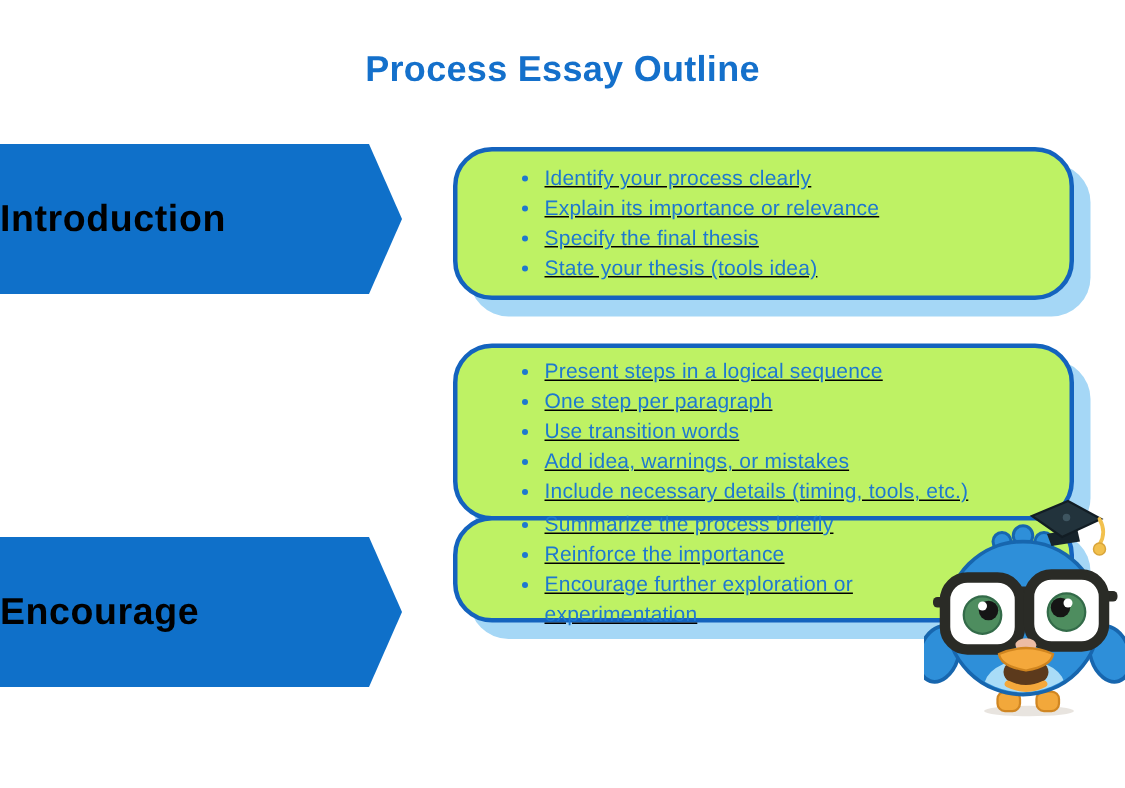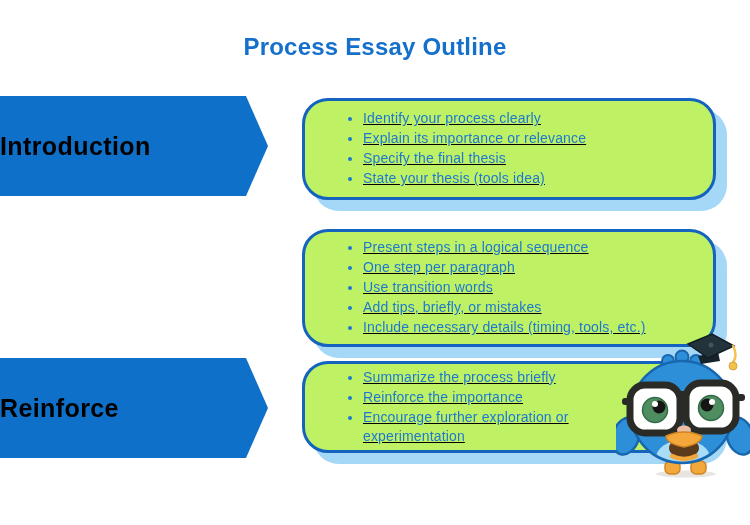--- a/index.html
+++ b/index.html
@@ -40,21 +40,21 @@
     position: absolute;
     left: 302px; width: 414px;
     background: #bef264;
     border: 3px solid var(--border_blue, #1463BE);
     border-radius: 26px;
     box-shadow: 11px 11px 0 0 var(--shadow_blue, #A5D7F6);
     display: flex; align-items: center; text-decoration: underline;
   }
   .box-1 { top: 98px;  height: 102px; }
   .box-2 { top: 229px; height: 118px; }
-  .box-3 { top: 361px; height: 92px; }
+  .box-3 { top: 344px; height: 71px; }
   ul.bullets {
     margin: 0;
     padding: 0 10px 0 58px;
     list-style: disc;
     color: var(--text_blue, #1E78D0);
     font-size: 14px;
     line-height: 19.5px;
     letter-spacing: 0.15px;
     font-weight: 500;
   }
@@ -84,27 +84,27 @@
         <li>Specify the final thesis</li>
         <li>State your thesis (tools idea)</li>
       </ul>
   </div>
 
   <div class="bullet-box box-2">
     <ul class="bullets">
         <li>Present steps in a logical sequence</li>
         <li>One step per paragraph</li>
         <li>Use transition words</li>
-        <li>Add tips, briefly, or mistakes</li>
+        <li>Add idea, warnings, or mistakes</li>
         <li>Include necessary details (timing, tools, etc.)</li>
       </ul>
   </div>
 
   <div class="arrow arrow-3">
-    <span>Reinforce</span>
+    <span>Encourage</span>
   </div>
   <div class="bullet-box box-3">
     <ul class="bullets">
         <li>Summarize the process briefly</li>
         <li>Reinforce the importance</li>
         <li>Encourage further exploration or experimentation</li>
       </ul>
   </div>
 
   <svg class="mascot" viewBox="0 0 134 152" aria-hidden="true">

